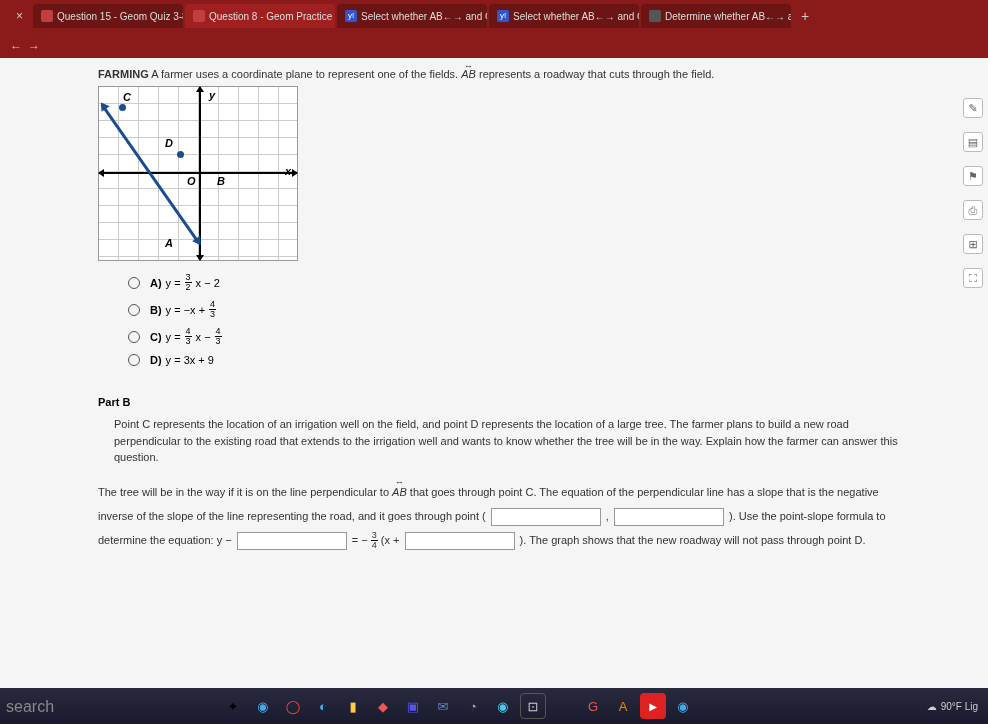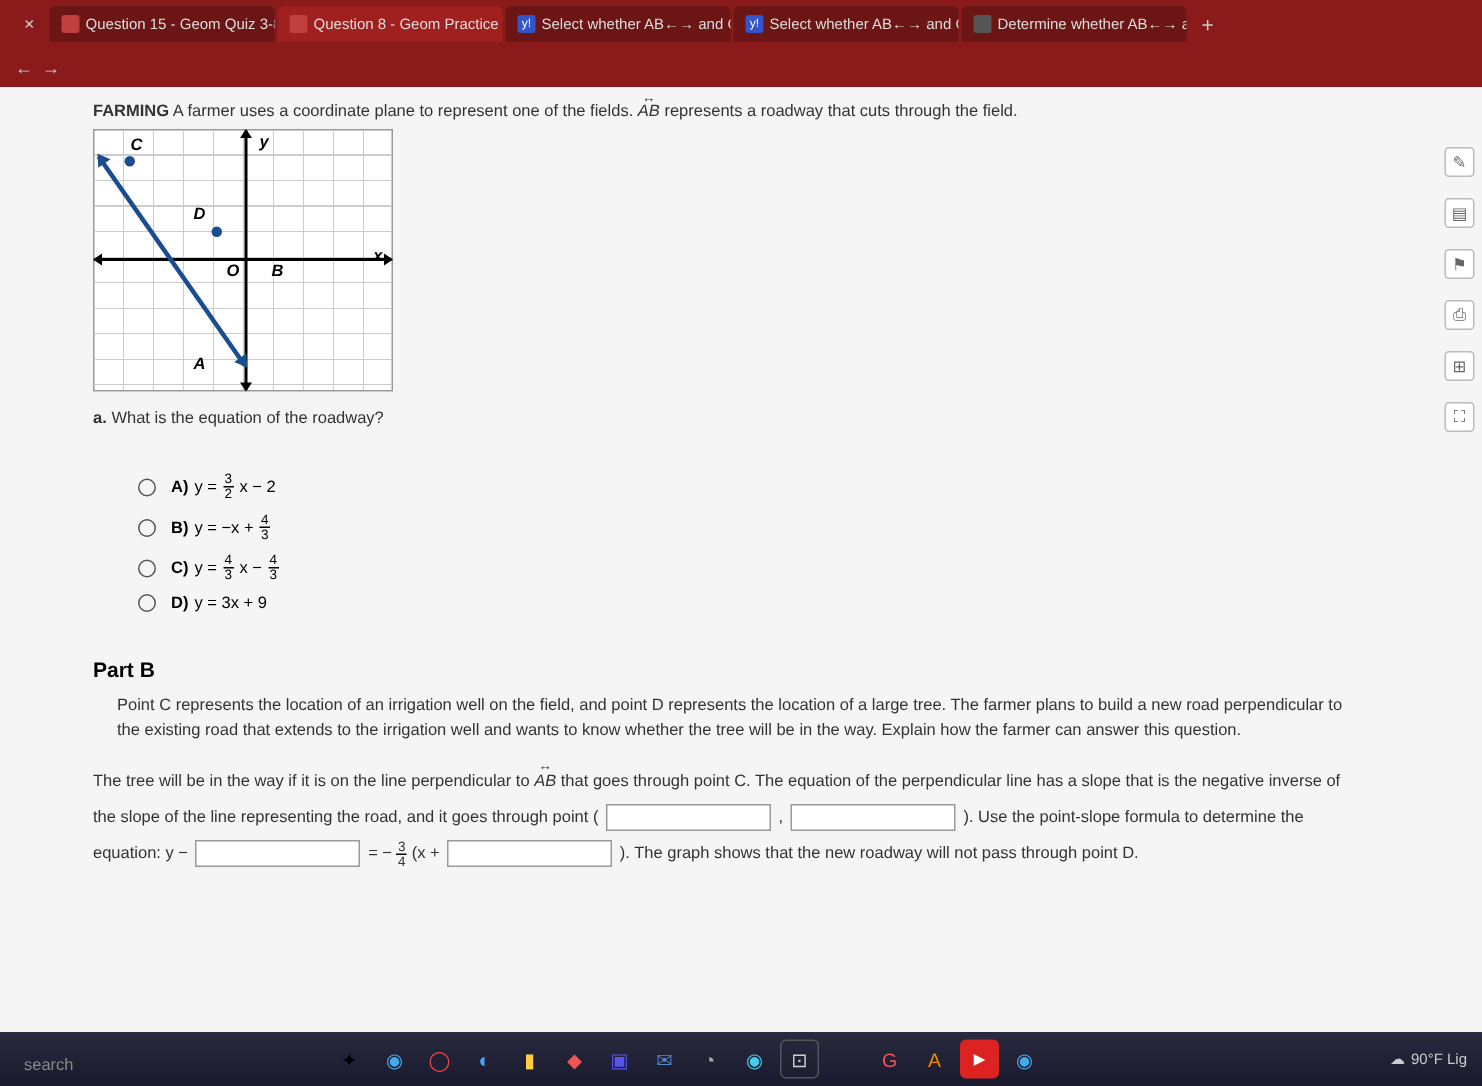--- a/index.html
+++ b/index.html
@@ -12,21 +12,21 @@
   .tab.active { background: #a02020; }
   .tab-icon { width: 12px; height: 12px; background: #c04040; border-radius: 2px; display: inline-block; flex-shrink: 0; }
   .tab-icon.y { background: #3355cc; color: white; font-size: 8px; text-align: center; line-height: 12px; }
   .tab-add { color: #ccc; font-size: 14px; padding: 0 8px; cursor: pointer; }
   
   .url-row { display: flex; align-items: center; height: 26px; padding: 0 10px; gap: 8px; }
   .nav-icons { display: flex; gap: 6px; color: #ccc; font-size: 12px; }
   .url-bar { flex: 1; color: #e0c0c0; font-size: 11px; padding: 2px 6px; white-space: nowrap; overflow: hidden; }
   
   .content-area { background: #f5f5f5; height: 630px; overflow-y: auto; position: relative; display: flex; }
-  .page-content { flex: 1; padding: 10px 50px 20px 62px; }
+  .page-content { flex: 1; padding: 10px 50px 20px 98px; }
   
   .topic-label { font-size: 11px; color: #333; margin-bottom: 6px; }
   .topic-label b { font-weight: bold; }
   .math-over { display: inline-block; position: relative; }
   .math-over::before { content: '↔'; position: absolute; top: -8px; left: 0; right: 0; text-align: center; font-size: 9px; }
   
   
   .graph-container { width: 200px; height: 175px; background: white; border: 1px solid #999; position: relative; margin-bottom: 12px; }
   .graph-grid { position: absolute; inset: 0; }
   .graph-grid::before, .graph-grid::after { content: ''; position: absolute; background: repeating-linear-gradient(to right, transparent, transparent 19px, #ccc 19px, #ccc 20px), repeating-linear-gradient(to bottom, transparent, transparent 16px, #ccc 16px, #ccc 17px); inset: 0; }
@@ -45,31 +45,31 @@
   .question-a { font-size: 11px; color: #333; margin-bottom: 30px; }
   
   .options { margin-left: 30px; margin-bottom: 30px; }
   .option-row { display: flex; align-items: center; gap: 10px; margin-bottom: 8px; font-size: 11px; }
   .radio { width: 12px; height: 12px; border: 1.5px solid #555; border-radius: 50%; cursor: pointer; flex-shrink: 0; }
   .option-label { display: flex; align-items: center; gap: 4px; }
   .frac { display: inline-flex; flex-direction: column; align-items: center; font-size: 9px; line-height: 1; vertical-align: middle; }
   .frac .num { border-bottom: 1px solid #000; padding: 0 1px; }
   .frac .den { padding: 0 1px; }
   
-  .part-b-label { font-size: 14px; font-weight: bold; margin-bottom: 8px; }
+  .part-b-label { font-size: 11px; font-weight: bold; margin-bottom: 8px; }
   .part-b-text { font-size: 11px; color: #333; line-height: 1.5; margin-bottom: 14px; margin-left: 16px; }
   .fill-text { font-size: 11px; color: #333; line-height: 2.2; }
   .blank { display: inline-block; border: 1px solid #999; background: white; width: 130px; height: 18px; vertical-align: middle; margin: 0 2px; }
   .blank.sm { width: 110px; }
   
   .right-tools { width: 30px; background: #f5f5f5; padding-top: 40px; display: flex; flex-direction: column; gap: 14px; align-items: center; }
   .tool-btn { width: 20px; height: 20px; border: 1px solid #bbb; background: #fff; border-radius: 3px; cursor: pointer; font-size: 11px; display: flex; align-items: center; justify-content: center; color: #666; }
   
   .taskbar { position: absolute; bottom: 0; left: 0; right: 0; height: 36px; background: linear-gradient(to top, #1a1a2e, #2a2a3e); display: flex; align-items: center; padding: 0 10px; gap: 6px; }
-  .search-label { color: #888; font-size: 11px; position: absolute; left: 16px; bottom: 8px; }
+  .search-label { color: #888; font-size: 16px; position: absolute; left: 6px; bottom: 8px; }
   .tb-icon { width: 26px; height: 26px; border-radius: 4px; display: flex; align-items: center; justify-content: center; font-size: 13px; cursor: pointer; }
   .tb-spacer { flex: 1; }
   .weather { color: #ccc; font-size: 10px; display: flex; align-items: center; gap: 4px; }
   .tb-center { display: flex; gap: 4px; margin-left: 210px; }
 </style>
 </head>
 <body>
 
 <div class="browser-top">
   <div class="tabs-row">
@@ -123,24 +123,20 @@
       <span class="pt-dot" style="top:17px; left:20px;"></span>
       <span class="pt" style="top:50px; left:66px;">D</span>
       <span class="pt-dot" style="top:64px; left:78px;"></span>
       <span class="pt" style="top:88px; left:88px;">O</span>
       <span class="pt" style="top:88px; left:118px;">B</span>
       <span class="pt" style="top:150px; left:66px;">A</span>
       <span class="pt" style="top:78px; right:6px;">x</span>
       <span class="pt" style="top:2px; left:110px;">y</span>
     </div>
 
-    <div class="question-a">
-      <b>a.</b>
-      <span>What is the equation of the roadway?</span>
-    </div>
 
     <div class="options">
       <div class="option-row">
         <span class="radio"></span>
         <span class="option-label">
           <b>A)</b>
           <span>y =</span>
           <span class="frac">
               <span class="num">3</span>
               <span class="den">2</span>

